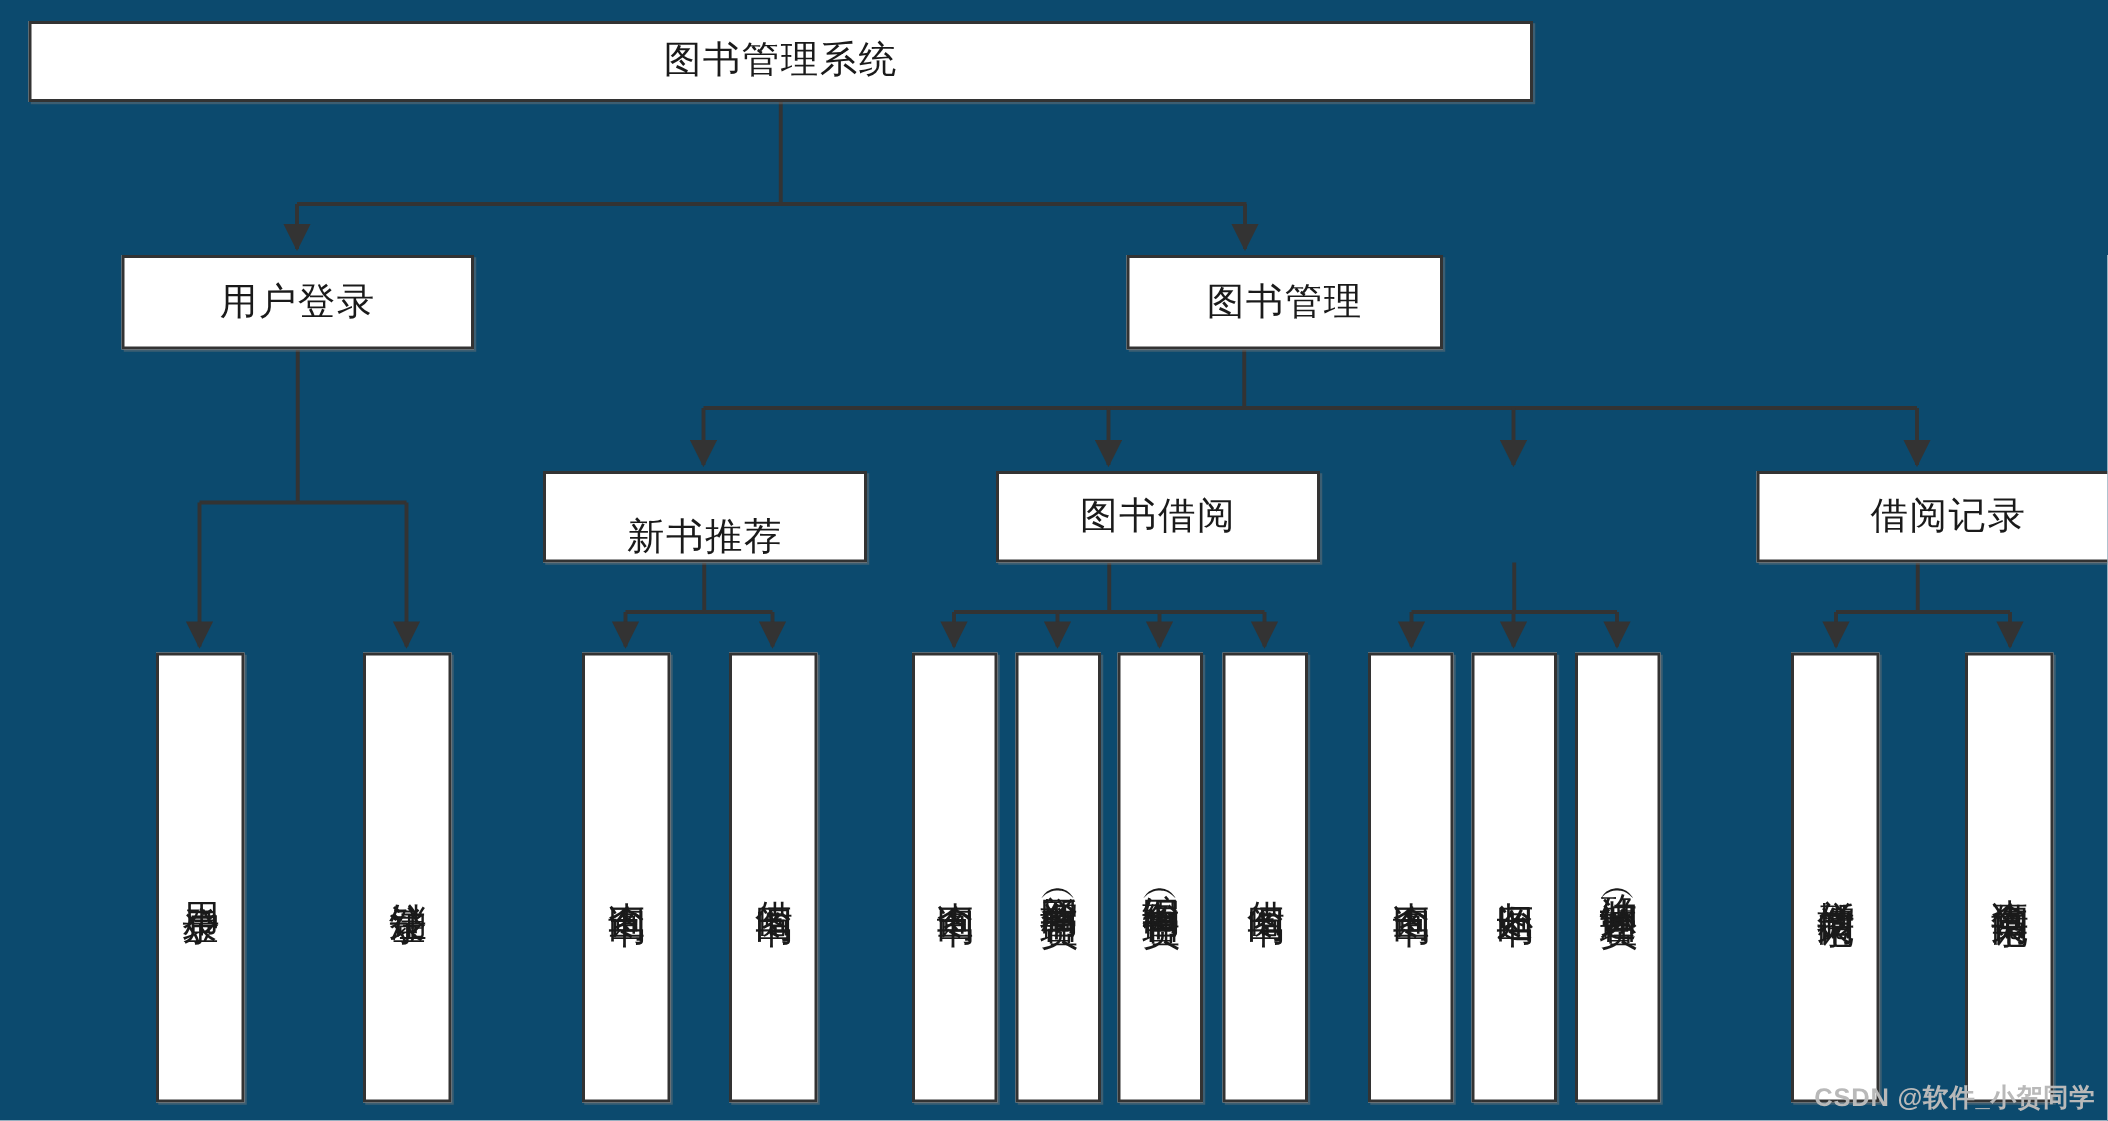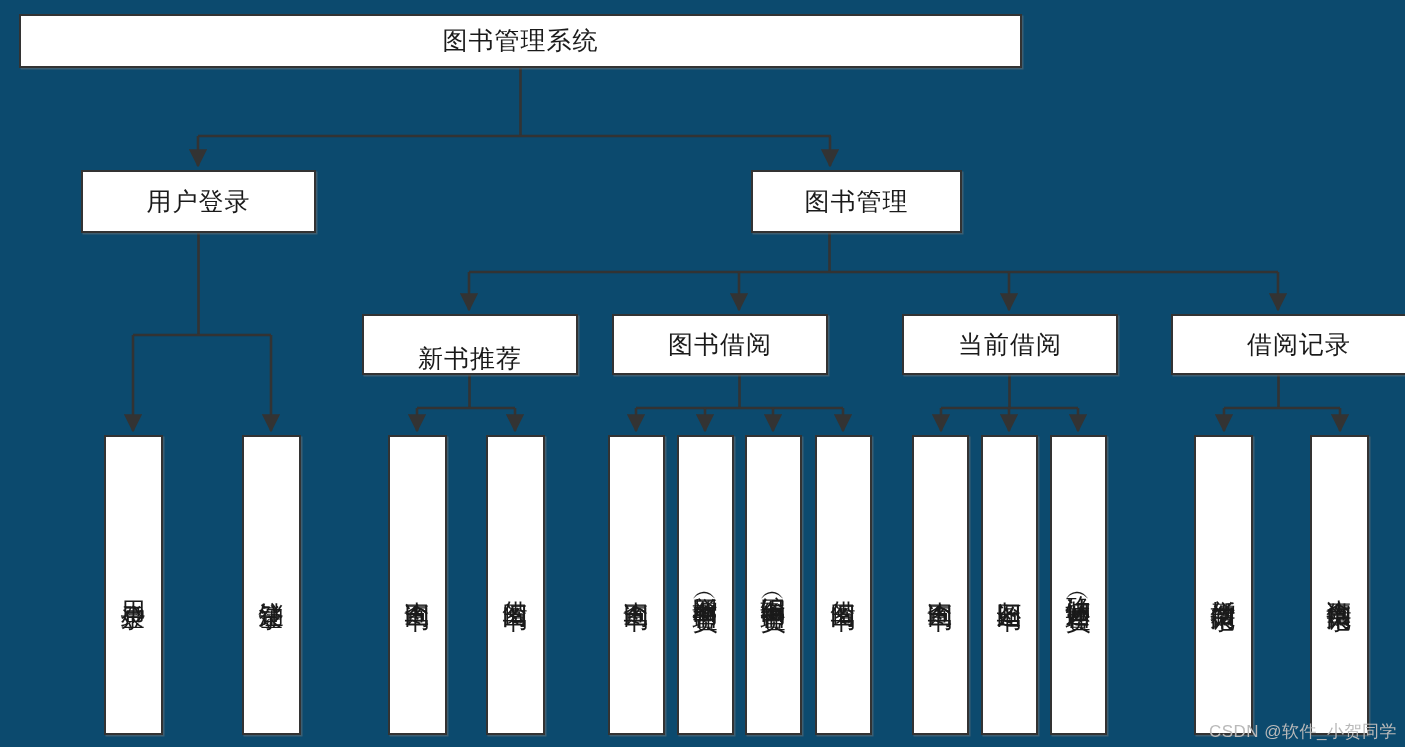--- a/index.html
+++ b/index.html
@@ -72,20 +72,21 @@
   }
   #watermark {
     position: absolute;
     right: 8px;
     bottom: 4px;
     font-size: 17px;
     color: #b9b9b9;
     letter-spacing: 0.5px;
     z-index: 5;
     white-space: nowrap;
+    font-weight: bold;
   }
 </style>
 </head>
 <body>
 
 <div id="diagram-canvas">
 
   <svg id="edge-layer" viewBox="0 0 1405 747" width="1405" height="747" xmlns="http://www.w3.org/2000/svg">
     <defs>
       <marker id="arrow" viewBox="0 0 10 10" refX="9.2" refY="5" markerWidth="7" markerHeight="7" orient="auto-start-reverse">
@@ -143,25 +144,22 @@
   <div class="node horiz" style="left:81px; top:170px; width:235px; height:63px;">
     <span class="node-label">用户登录</span>
   </div>
   <div class="node horiz" style="left:712px; top:170px; width:211px; height:63px;margin-left:39px;">
     <span class="node-label">图书管理</span>
   </div>
 
   <div class="node horiz" style="left:362px; top:314px; width:216px; height:61px;align-items:flex-end;">
     <span class="node-label">新书推荐</span>
   </div>
-  <div class="node horiz" style="left:612px; top:314px; width:216px; height:61px;">
+  <div class="node horiz" style="left:664px; top:314px; width:216px; height:61px;">
     <span class="node-label">图书借阅</span>
-  </div>
-  <div class="node horiz" style="left:902px; top:314px; width:216px; height:61px;">
-    <span class="node-label">当前借阅</span>
   </div>
   <div class="node horiz" style="left:1171px; top:314px; width:256px; height:61px;">
     <span class="node-label">借阅记录</span>
   </div>
 
   <div class="node leaf" style="left:104px; top:435px; width:59px; height:300px;">
     <span class="node-label">用户登录</span>
   </div>
   <div class="node leaf" style="left:242px; top:435px; width:59px; height:300px;">
     <span class="node-label">注销登录</span>

